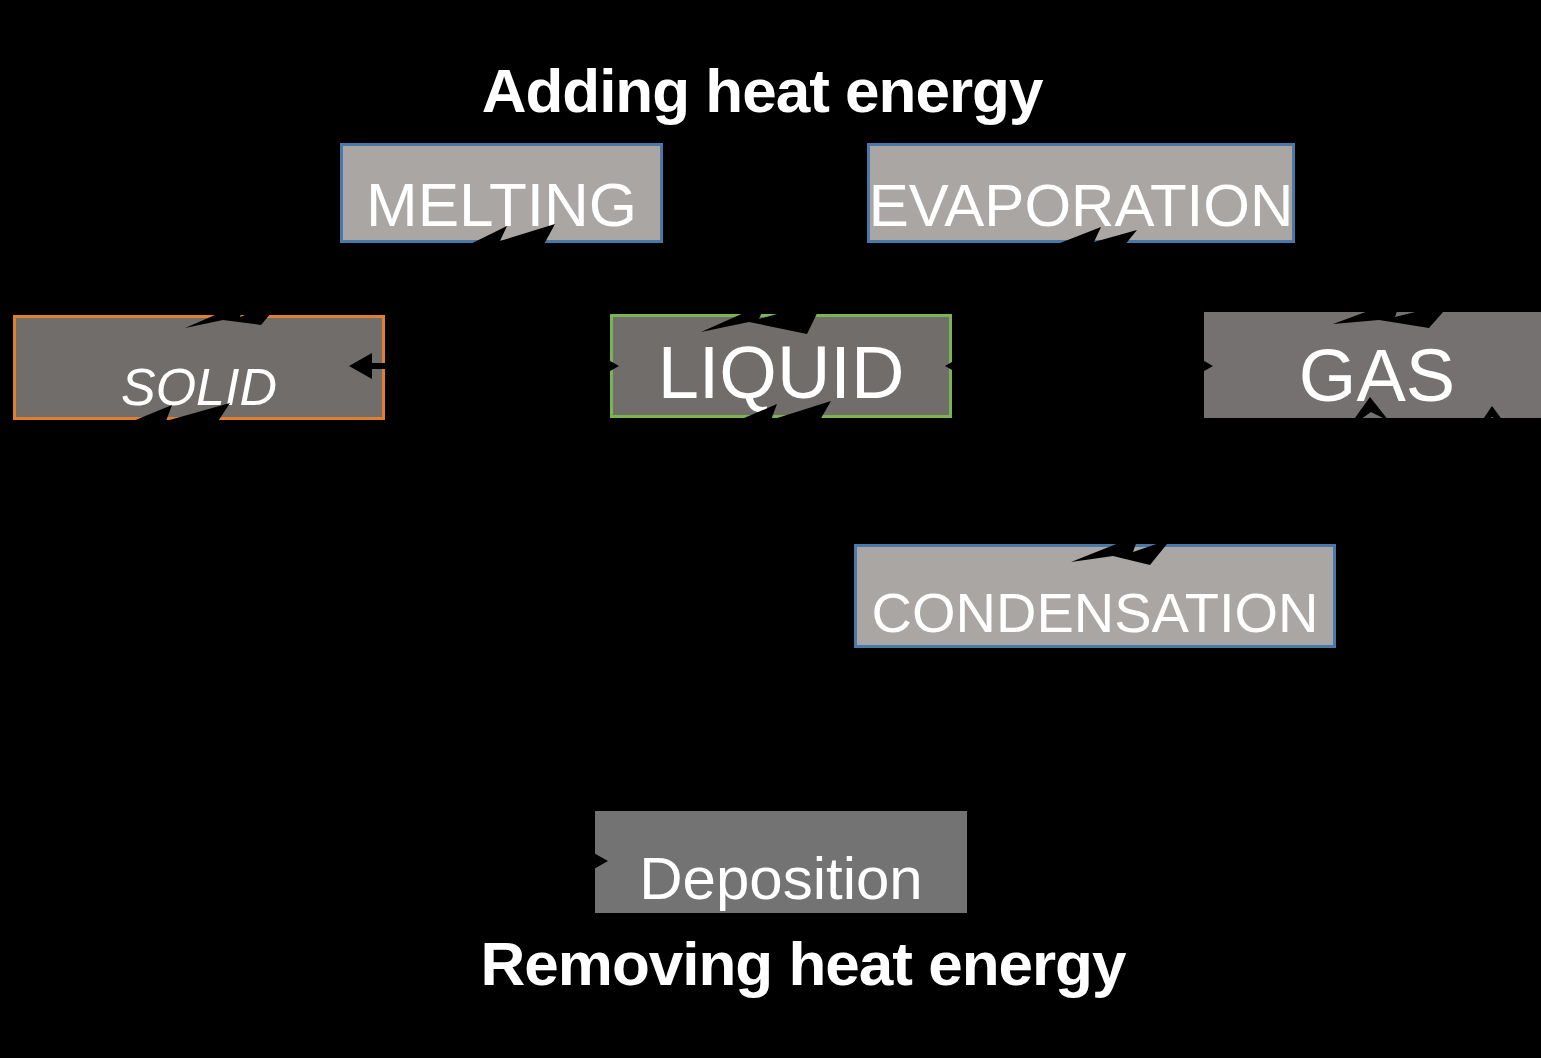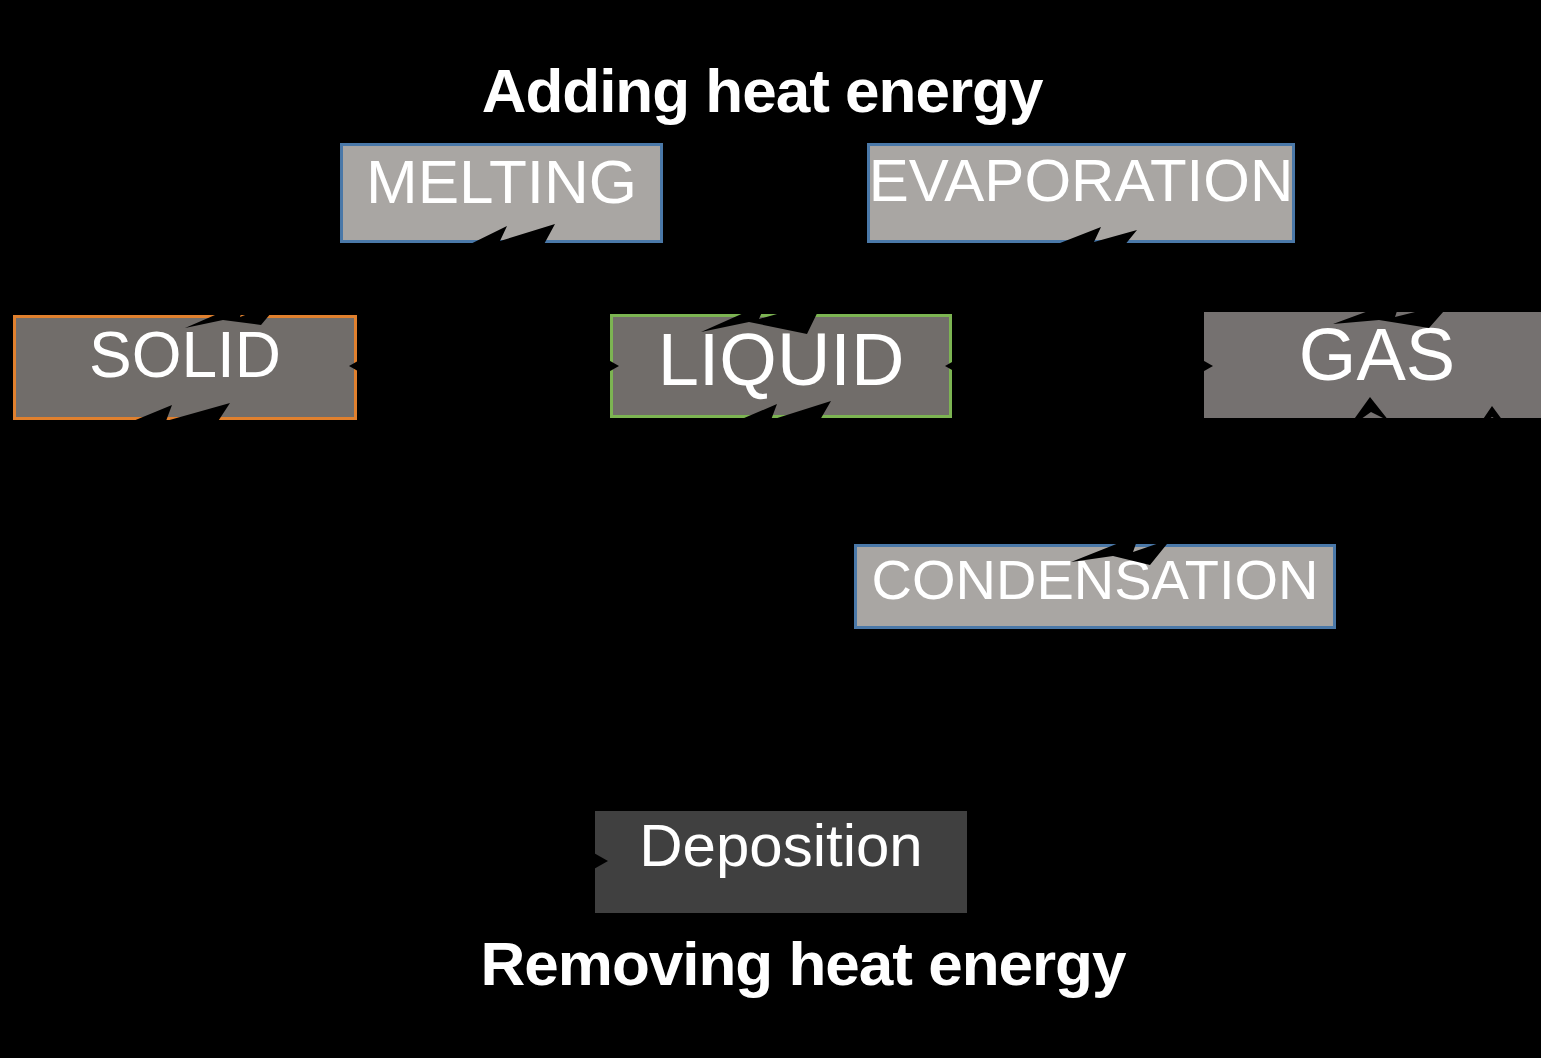--- a/index.html
+++ b/index.html
@@ -17,36 +17,36 @@
     font-weight:bold;
     font-size:62px;
     text-align:center;
     letter-spacing:-1px;
     white-space:nowrap;
   }
   #title-top{left:0px;top:55px;width:1506px;}
   #title-bottom{left:47px;top:928px;width:1494px;}
   .box{
     position:absolute;
-    display:flex;align-items:flex-start;justify-content:center;
+    display:flex;align-items:flex-end;justify-content:center;
     color:#ffffff;
     box-sizing:border-box;
     white-space:nowrap;
     letter-spacing:0px;
   }
   .process{background:#a9a6a3;border:3px solid #4a78a8;}
-  .plain{background:#404040;}
+  .plain{background:#737373;}
   .state{background:#716d6a;}
   #box-melting      {left:331px;top:143px;width:323px;height:100px;font-size:62px;}
   #box-evaporation  {left:858px;top:143px;width:428px;height:100px;font-size:60px;}
-  #box-solid        {left:4px;  top:315px;width:344px;height:105px;font-size:64px;border:3px solid #e0802e;}
+  #box-solid        {left:4px;  top:315px;width:372px;height:105px;font-size:52px;border:3px solid #e0802e;font-style:italic;}
   #box-liquid       {left:601px;top:314px;width:342px;height:104px;font-size:74px;border:3px solid #7cb452;}
   #box-gas          {left:1195px;top:312px;width:346px;height:106px;font-size:74px;background:#757170;}
   #box-freezing     {left:287px;top:544px;width:373px;height:78px;font-size:62px;}
-  #box-condensation {left:845px;top:544px;width:482px;height:85px;font-size:56px;}
+  #box-condensation {left:845px;top:544px;width:482px;height:104px;font-size:56px;}
   #box-sublimation  {left:411px;top:670px;width:766px;height:86px;font-size:60px;}
   #box-deposition   {left:586px;top:811px;width:372px;height:102px;font-size:60px;}
   svg.overlay{position:absolute;left:0;top:0;pointer-events:none;}
   svg.overlay *{fill:#000000;}
 </style>
 </head>
 <body>
 
 <div class="canvas">
 

